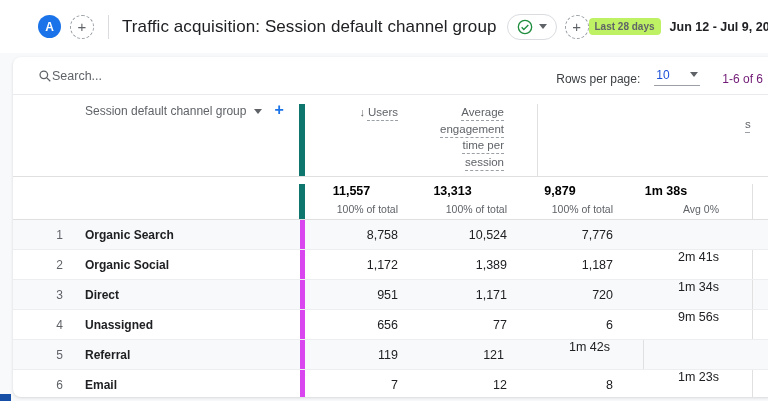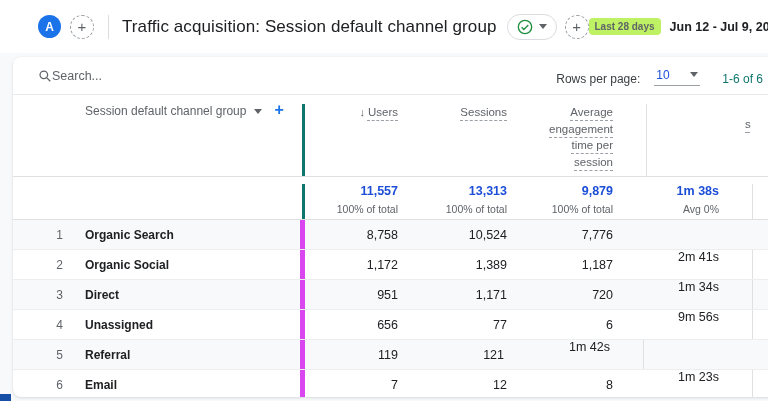--- a/index.html
+++ b/index.html
@@ -38,26 +38,26 @@
   .search-row { height:38px; display:flex; align-items:center; padding:0 12px 0 25px;
     border-bottom:1px solid #e8eaed; }
   .search-box { display:flex; align-items:center; gap:0; flex:1; }
   .search-input { border:none; outline:none; font-size:12.5px; color:#202124; width:220px;
     font-family:"Liberation Sans","DejaVu Sans",sans-serif; background:transparent; }
   .search-input::placeholder { color:#5f6368; }
   .toolbar-right { display:flex; align-items:flex-end; gap:14px; }
   .rpp-label { font-size:12px; color:#3c4043; }
   .rpp-select { display:flex; align-items:center; justify-content:space-between; width:46px;
     border-bottom:1px solid #9aa0a6; padding:2px 2px 3px 2px; font-size:12px; color:#1d4ed8; cursor:pointer; }
-  .pagination { font-size:12px; color:#0f766e; margin-left:8px; white-space:nowrap; }
+  .pagination { font-size:12px; color:#701a75; margin-left:8px; white-space:nowrap; }
 
   
   .c-idx   { width:50px;  flex:none; text-align:right; }
   .c-name  { width:242px; flex:none; padding-left:22px; border-right:5px solid #d946ef; align-self:stretch; display:flex; align-items:center; }
-  .c-dim   { width:292px; flex:none; border-right:3px solid #0f766e; align-self:stretch; }
+  .c-dim   { width:292px; flex:none; border-right:6px solid #0f766e; align-self:stretch; }
   .c-users { width:93px;  flex:none; text-align:right; }
   .c-sess  { width:109px; flex:none; text-align:right; }
   .c-eng   { width:106px; flex:none; text-align:right; }
   .c-avg   { width:140px; flex:none; text-align:right; padding-right:33px; border-right:1px solid #e0e0e0; align-self:stretch; }
 
   
   .thead { height:82px; display:flex; border-bottom:1px solid #e0e0e0; position:relative; padding-top:9px; }
   .dim-head { padding-left:72px; display:flex; align-items:flex-start; gap:8px; }
   .dim-head-label { font-size:12px; color:#5f6368; white-space:nowrap; }
   .dim-caret { margin-top:5px; }
@@ -65,21 +65,21 @@
   .mh-cell { font-size:11.5px; color:#5f6368; line-height:1.45; }
   .mh { text-decoration-line:underline; text-decoration-style:dashed; text-decoration-color:#9aa0a6;
     text-decoration-thickness:1px; text-underline-offset:4px; }
   .h-eng { padding-left:30px; }
   .h-avg { padding-left:25px; }
   .sort-arrow { color:#5f6368; font-size:11px; margin-right:3px; text-decoration:none; display:inline-block; }
   .partial-head { position:absolute; left:732px; top:23px; font-size:11.5px; color:#5f6368; }
 
   
   .totals { height:43px; display:flex; border-bottom:1px solid #e0e0e0; padding-top:7px; }
-  .tot-num { font-size:12.5px; font-weight:bold; color:#1d4ed8; }
+  .tot-num { font-size:12.5px; font-weight:bold; color:#000000;text-align:center; }
   .tot-sub { font-size:10.5px; color:#5f6368; margin-top:5px; }
 
   
   .trow { height:30px; display:flex; align-items:center; border-bottom:1px solid #eceef0; font-size:12.5px; color:#202124; }
   .tbody .trow:nth-child(odd) { background:#f8f9fa; }
   .row-index { color:#5f6368; font-size:12px; }
   .channel { font-weight:bold; font-size:12px; color:#202124; }
   .num { font-size:12.5px; color:#202124; }
 
   .v-icon { flex:none; display:block; }
@@ -134,23 +134,20 @@
 
       <div class="thead">
         <div class="c-dim dim-head">
           <span class="dim-head-label">Session default channel group</span>
           <span class="caret dim-caret"></span>
           <span class="add-dim">+</span>
         </div>
         <div class="c-users mh-cell">
           <span class="sort-arrow">↓</span><span class="mh">Users</span>
         </div>
-        <div class="c-sess mh-cell">
-          <span class="mh">Sessions</span>
-        </div>
         <div class="c-avg mh-cell h-avg">
           <span class="mh">Average engagement time per session</span>
         </div>
         <div class="partial-head">
           <span class="mh">s</span>
         </div>
       </div>
 
       <div class="totals">
         <div class="c-dim"></div>

